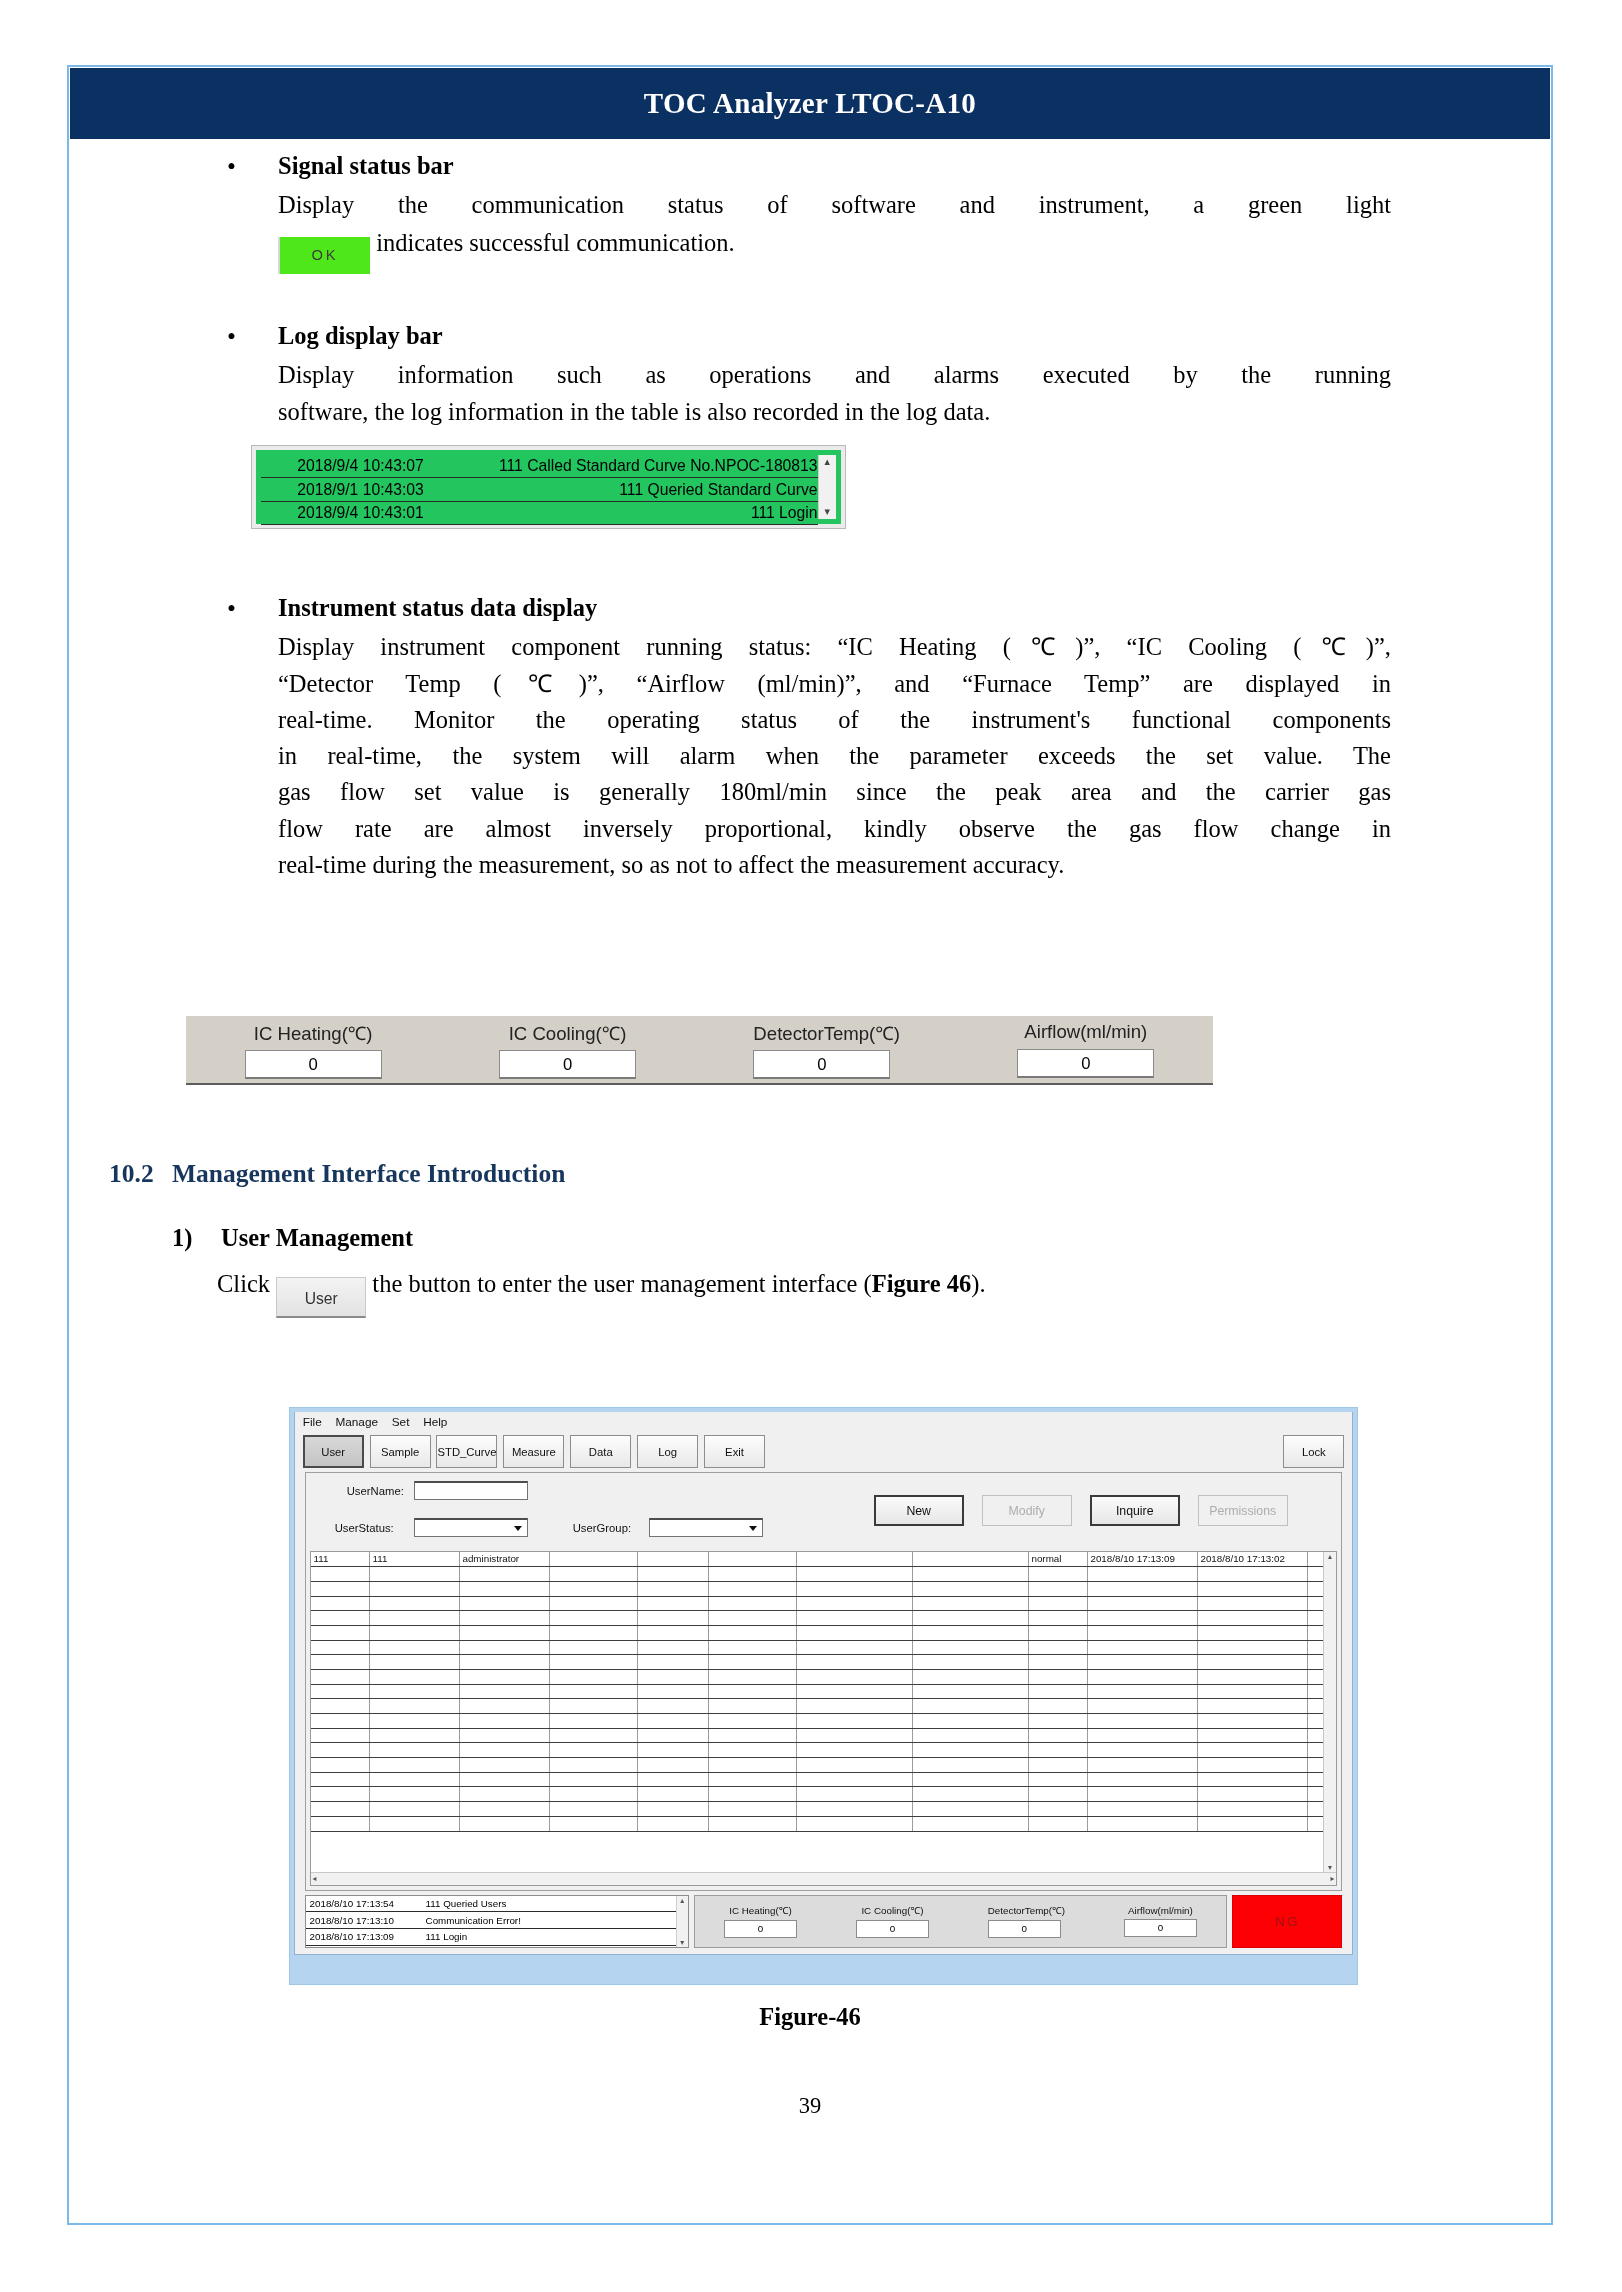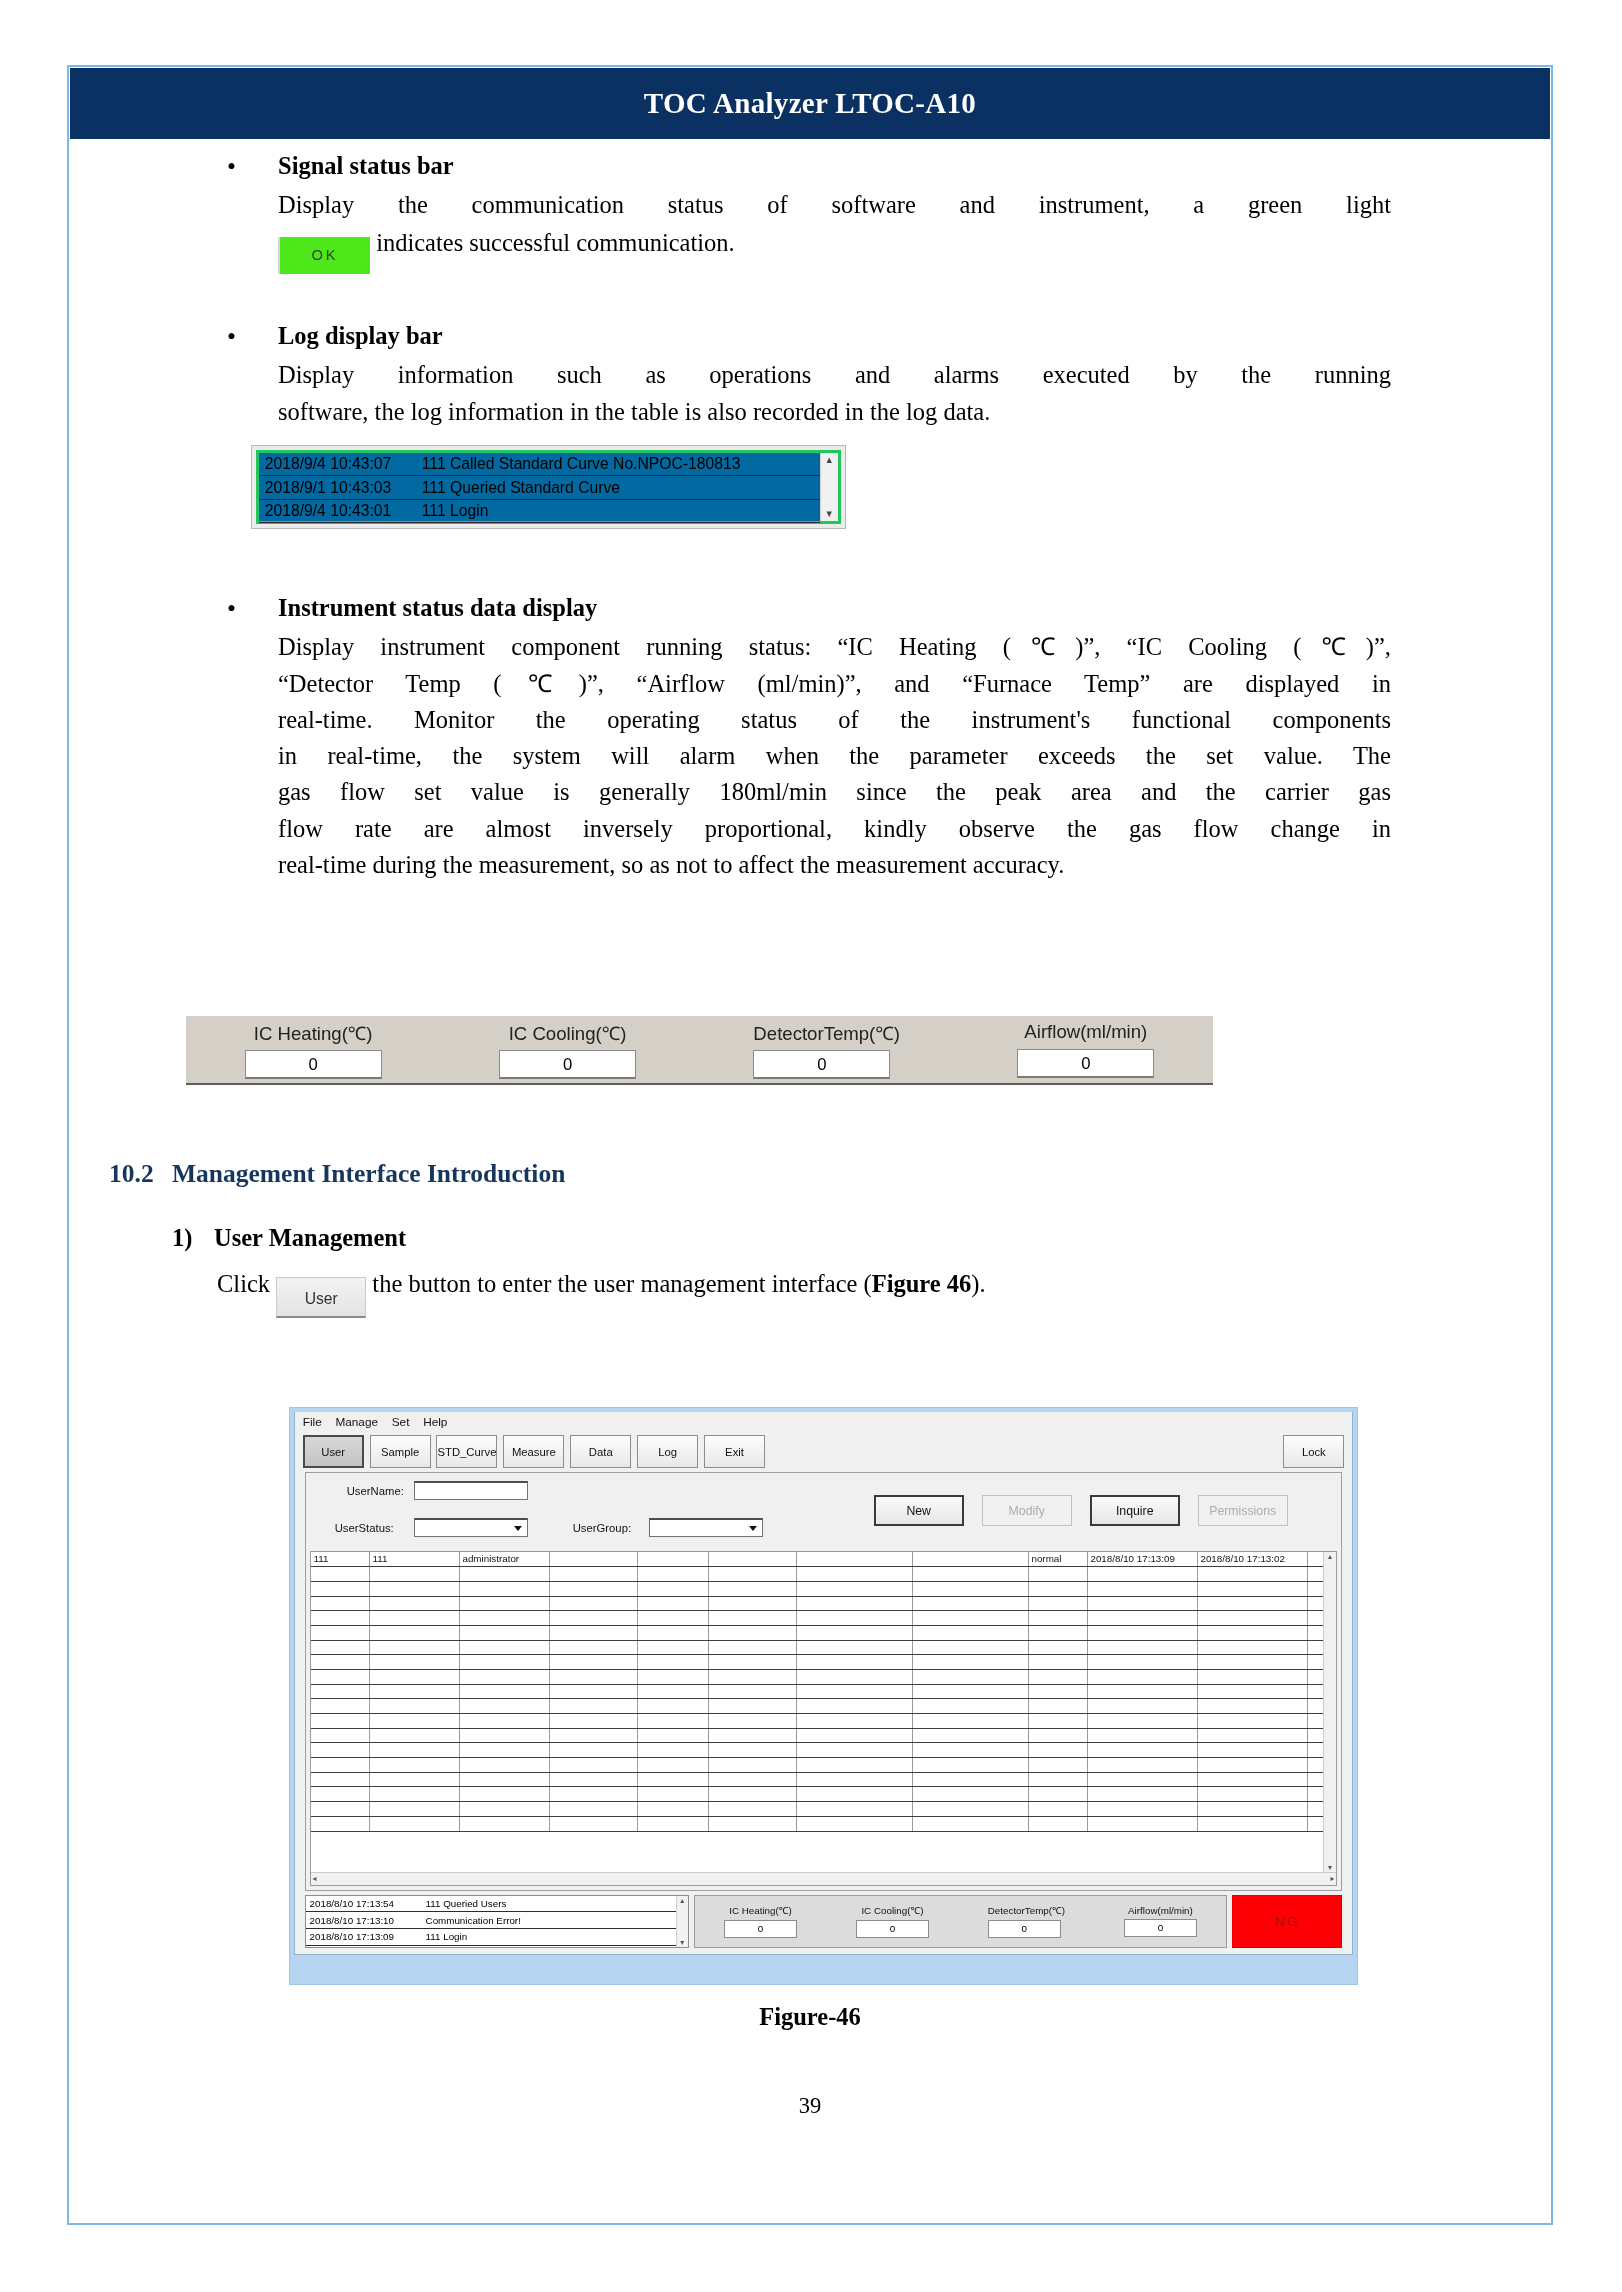--- a/index.html
+++ b/index.html
@@ -113,26 +113,27 @@
 
   
   .logwidget {
     position: absolute;
     background: #ebebeb;
     border: 1px solid #b9b9b9;
     box-sizing: border-box;
     padding: 3.9px;
   }
   .logwidget .inner {
-    background: #0369a1;
-    border: 3px solid #22c55e;
+    background: #22c55e;
+    border: 5px solid #22c55e;
     height: 100%;
     box-sizing: border-box;
     position: relative;
     display: flex;
+    text-align: right;
   }
   .loglist {
     flex: 1;
     font-family: "Liberation Sans", sans-serif;
     font-size: 15.7px;
   }
   .logrow {
     display: flex;
     height: 23.5px;
     align-items: center;
@@ -594,21 +595,21 @@
       <div class="stat-field">
         <div class="stat-label">Airflow(ml/min)</div>
         <div class="stat-value">0</div>
       </div>
     </div>
 
   <div class="h2-num" style="left:39px;  top:1021px;">10.2</div>
   <div class="h2-text" style="left:102px; top:1021px;">Management Interface Introduction</div>
 
   <div class="list-num" style="left:102px; top:1086px;">1)</div>
-  <div class="list-num" style="left:144px; top:1086px; white-space:nowrap;">User Management</div>
+  <div class="list-num" style="left:151px; top:1086px; white-space:nowrap;">User Management</div>
 
   <div style="position:absolute; left:147px; top:1128px; width:1059px; font-size:24.5px; line-height:36px;">
     <span>Click</span>
     <span class="user-btn-inline">User</span>
     <span>the button to enter the user management interface (</span><b>Figure 46</b><span>).</span>
   </div>
 
   <div class="appwin">
 
 

